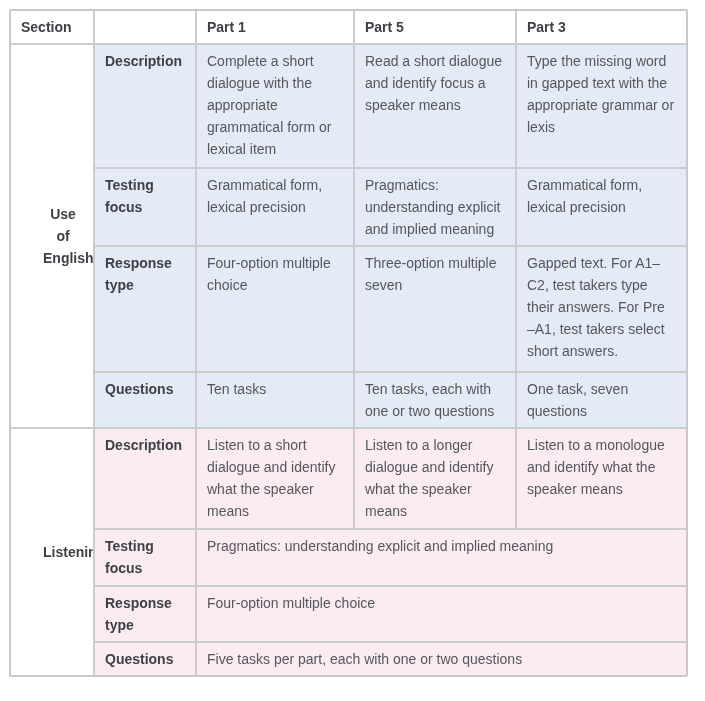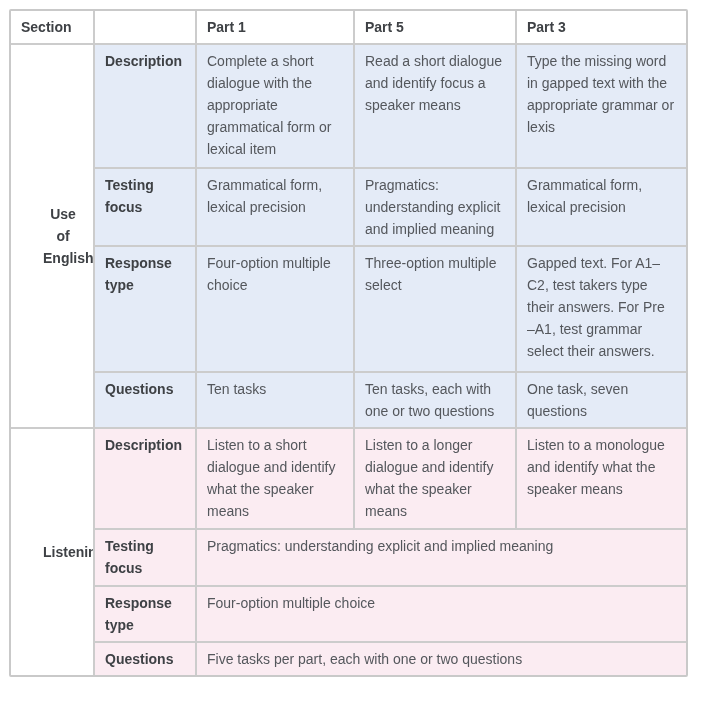--- a/index.html
+++ b/index.html
@@ -91,22 +91,22 @@
     <tr class="blue" style="height:78px">
       <td class="lbl tint">Testing focus</td>
       <td class="tint">Grammatical form, lexical precision</td>
       <td class="tint">Pragmatics: understanding explicit and implied meaning</td>
       <td class="tint no-r">Grammatical form, lexical precision</td>
     </tr>
 
     <tr class="blue" style="height:126px">
       <td class="lbl tint">Response type</td>
       <td class="tint">Four-option multiple choice</td>
-      <td class="tint">Three-option multiple select</td>
-      <td class="tint no-r">Gapped text. For A1–C2, test takers type their answers. For Pre –A1, test grammar select their answers.</td>
+      <td class="tint">Three-option multiple seven</td>
+      <td class="tint no-r">Gapped text. For A1–C2, test takers type their answers. For Pre –A1, test takers select short answers.</td>
     </tr>
 
     <tr class="blue" style="height:50px">
       <td class="lbl tint">Questions</td>
       <td class="tint">Ten tasks</td>
       <td class="tint">Ten tasks, each with one or two questions</td>
       <td class="tint no-r">One task, seven questions</td>
     </tr>
 
     <tr class="pink" style="height:101px">

